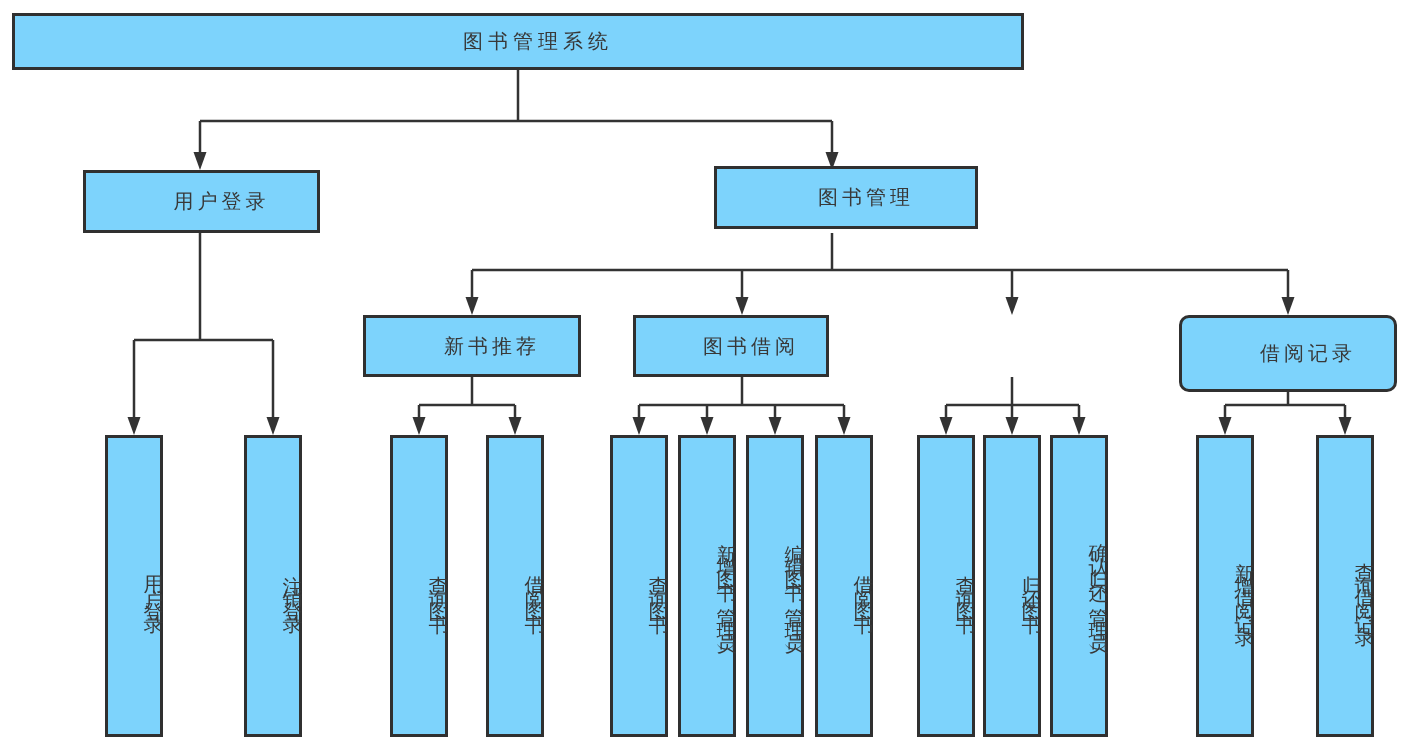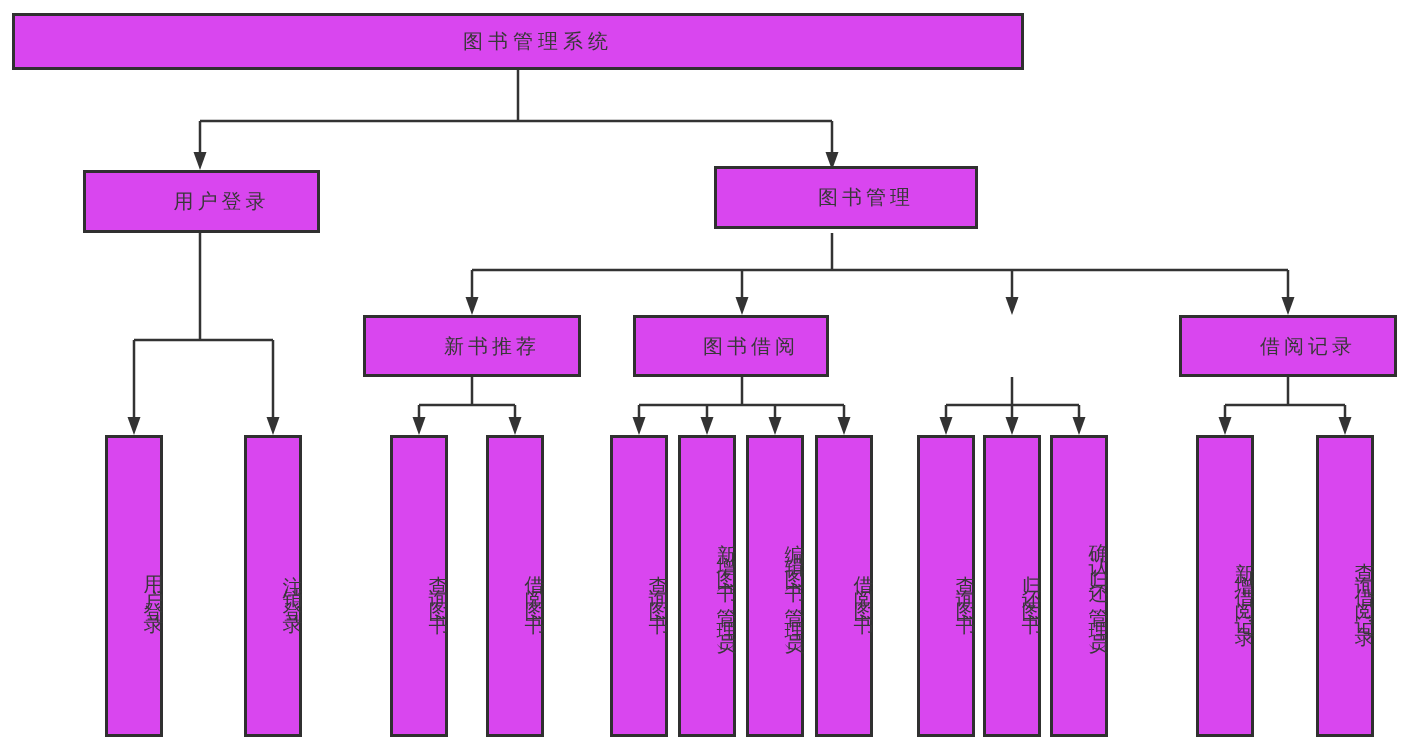--- a/index.html
+++ b/index.html
@@ -14,21 +14,21 @@
   }
   svg.connectors {
     position: absolute;
     left: 0; top: 0;
     width: 1405px; height: 747px;
   }
   .node {
     position: absolute;
     box-sizing: border-box;
     border: 3px solid #303030;
-    background: #d946ef;
+    background: #7dd3fc;
     display: flex;
     align-items: center;
     justify-content: center;
     text-align: center;
     padding-left: 40px;
   }
   .node.h .label {
     font-size: 20px;
     letter-spacing: 4px;
     white-space: nowrap;
@@ -142,21 +142,21 @@
   <div class="node h" style="left:714px; top:166px; width:264px; height:63px;">
     <span class="label">图书管理</span>
   </div>
 
   <div class="node h" style="left:363px; top:315px; width:218px; height:62px;">
     <span class="label">新书推荐</span>
   </div>
   <div class="node h" style="left:633px; top:315px; width:196px; height:62px;">
     <span class="label">图书借阅</span>
   </div>
-  <div class="node h" style="left:1179px; top:315px; width:218px; height:62px;">
+  <div class="node h" style="left:1179px; top:315px; width:218px; height:77px;border-radius:10px;">
     <span class="label">借阅记录</span>
   </div>
 
   <div class="node leaf" style="left:105px; top:435px; width:58px; height:302px;">
     <span class="label">用户登录</span>
   </div>
   <div class="node leaf" style="left:244px; top:435px; width:58px; height:302px;">
     <span class="label">注销登录</span>
   </div>
 

